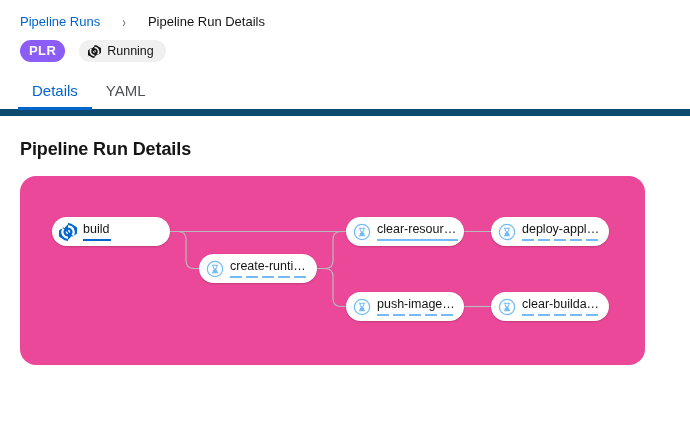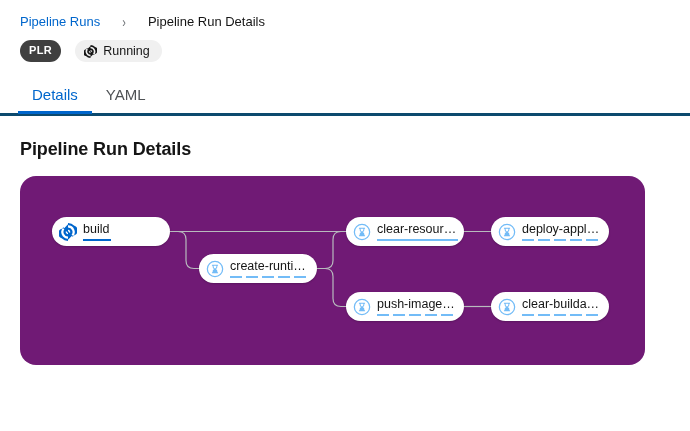--- a/index.html
+++ b/index.html
@@ -41,23 +41,23 @@
   }
 
   
   .title-row {
     display: flex;
     align-items: center;
     gap: 10px;
     padding: 10px 0 0 20px;
   }
   .plr-badge {
-    background: #404040;
+    background: #8b5cf6;
     color: #ffffff;
-    font-size: 11px;
+    font-size: 13px;
     font-weight: bold;
     letter-spacing: .4px;
     border-radius: 11px;
     padding: 3px 9px 4px;
     line-height: 15px;
   }
   .run-title {
     font-size: 23px;
     font-weight: bold;
     letter-spacing: -.2px;
@@ -79,21 +79,21 @@
   .status-badge svg { display: block; }
 
   
   .tabbar {
     position: relative;
     display: flex;
     align-items: flex-end;
     gap: 0;
     padding: 0 0 0 18px;
     margin-top: 18px;
-    border-bottom: 3px solid #0c4a6e;
+    border-bottom: 7px solid #0c4a6e;
     height: 36px;
     box-sizing: border-box;
   }
   .tab {
     position: relative;
     padding: 0 14px 9px;
     font-size: 15px;
     color: #4f5255;
     cursor: pointer;
     line-height: 18px;
@@ -117,21 +117,21 @@
     padding: 23px 0 0 20px;
     letter-spacing: -.1px;
   }
 
   
   .graph-wrap {
     position: relative;
     margin: 16px 0 16px 20px;
     width: 625px;
     height: 189px;
-    background: #701a75;
+    background: #ec4899;
     border-radius: 16px;
     overflow: hidden;
   }
   .graph-svg {
     position: absolute;
     inset: 0;
     width: 625px;
     height: 189px;
   }
   .node {

